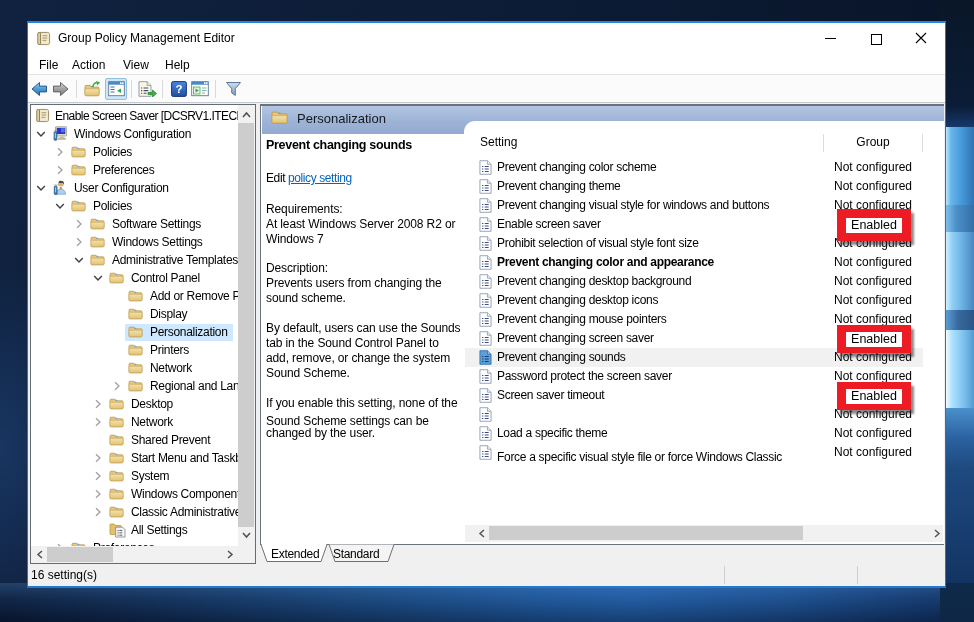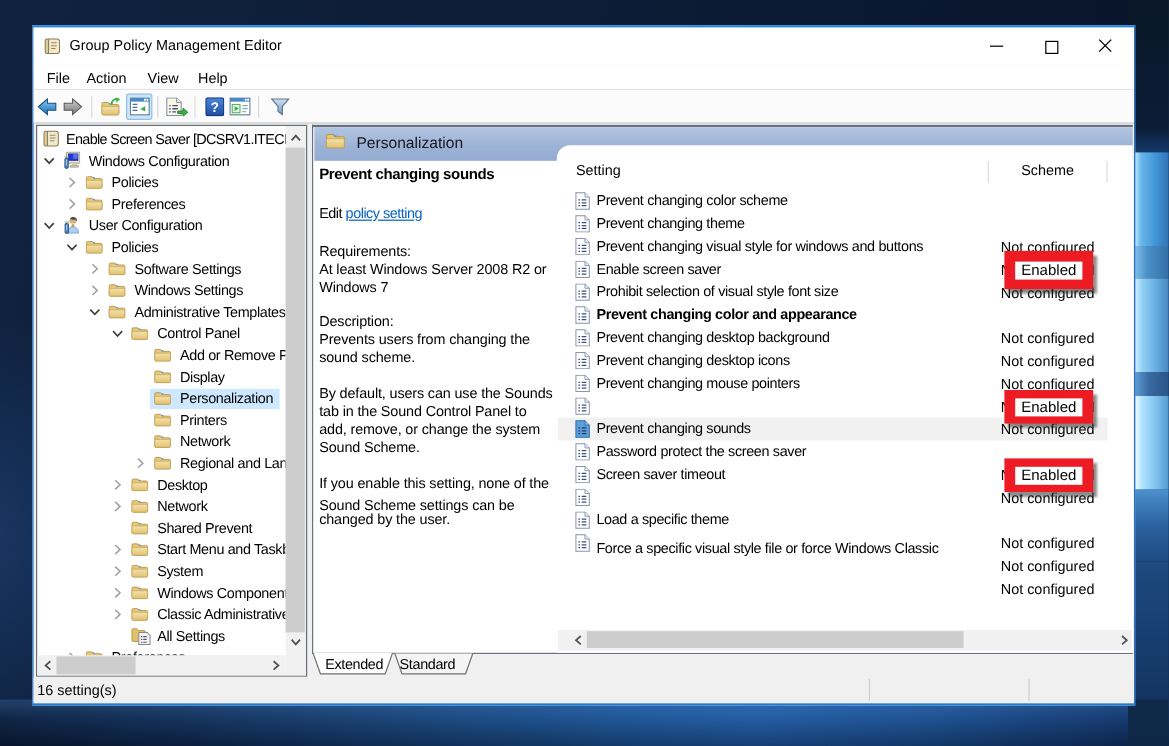--- a/index.html
+++ b/index.html
@@ -27,21 +27,21 @@
 #toolbar{left:28px;top:75px;width:917px;height:28px;background:#fbfbfb;border-bottom:1px solid #c6c9cc;box-sizing:border-box;}
 .tsep{top:80px;width:1px;height:18px;background:#d9d9d9;}
 #tree{left:30px;top:104px;width:226px;height:460px;background:#fff;border:1px solid #646c76;box-sizing:border-box;overflow:hidden;}
 .tt{position:absolute;height:18px;line-height:18px;font-size:12px;color:#000;white-space:nowrap;letter-spacing:-0.3px;}
 #tsel{position:absolute;left:94px;top:219px;width:108px;height:17px;background:#cde8ff;}
 #rframe{left:260px;top:104px;width:684px;height:441px;background:#fff;border:1px solid #6a737d;border-top:2px solid #6a737d;border-right:none;box-sizing:border-box;}
 #band{left:262px;top:106px;width:682px;height:28px;background:linear-gradient(180deg,#b2c5e1 0%,#9db3d6 55%,#93abd1 100%);}
 .ht{position:absolute;left:266px;font-size:12px;color:#000;height:15px;line-height:15px;white-space:nowrap;letter-spacing:-0.12px;}
 #list{left:464px;top:121px;width:480px;height:423px;background:#fff;border-radius:11px 0 0 0;}
 .lr{position:absolute;left:33px;font-size:12px;height:19px;line-height:19px;color:#000;white-space:nowrap;letter-spacing:-0.3px;}
-.st{position:absolute;left:339px;width:140px;font-size:12px;height:19px;line-height:19px;color:#000;text-align:center;margin-top:39px;}
+.st{position:absolute;left:339px;width:140px;font-size:12px;height:19px;line-height:19px;color:#000;text-align:center;}
 .rbox{position:absolute;left:373px;width:74px;background:#ed1c24;box-shadow:3px 4px 2px rgba(45,45,45,.55);}
 .rbi{position:absolute;left:9px;background:#fff;font-size:12.5px;text-align:center;}
 #statusbar{left:28px;top:564px;width:917px;height:22px;background:#f0f0f0;}
 </style></head>
 <body>
 <div id="root">
 <div class="abs" id="bgbase"></div>
 <div class="abs" id="bgbottom"></div>
 <div class="abs" id="bgright"></div>
 <div class="abs pane1"></div>
@@ -206,21 +206,21 @@
 <span class="ht abs" style="top:291px;">sound scheme.</span>
 <span class="ht abs" style="top:321px;">By default, users can use the Sounds</span>
 <span class="ht abs" style="top:336px;">tab in the Sound Control Panel to</span>
 <span class="ht abs" style="top:351px;">add, remove, or change the system</span>
 <span class="ht abs" style="top:366px;">Sound Scheme.</span>
 <span class="ht abs" style="top:396px;">If you enable this setting, none of the</span>
 <span class="ht abs" style="top:414px;">Sound Scheme settings can be</span>
 <span class="ht abs" style="top:426px;">changed by the user.</span>
 <div class="abs" id="list">
 <span class="abs" style="left:16px;top:14px;font-size:12px;">Setting</span>
-<span class="abs" style="left:369px;top:14px;width:80px;font-size:12px;text-align:center;">Scheme</span>
+<span class="abs" style="left:369px;top:14px;width:80px;font-size:12px;text-align:center;">Group</span>
 <div class="abs" style="left:359px;top:13px;width:1px;height:18px;background:#dcdcdc;"></div>
 <div class="abs" style="left:458px;top:13px;width:1px;height:18px;background:#dcdcdc;"></div>
 <div class="abs" style="left:1px;top:226.5px;width:458px;height:19px;background:#f1f1f1;"></div>
 <svg class="abs" style="left:15px;top:38.5px" width="13" height="15" viewBox="0 0 14 16">
         <use href="#doc"></use>
       </svg>
 <span class="lr" style="top:36.5px;">Prevent changing color scheme</span>
 <span class="st" style="top:36.5px;">Not configured</span>
 <svg class="abs" style="left:15px;top:57.5px" width="13" height="15" viewBox="0 0 14 16">
         <use href="#doc"></use>
@@ -257,20 +257,21 @@
 <span class="lr" style="top:169.5px;">Prevent changing desktop icons</span>
 <span class="st" style="top:169.5px;">Not configured</span>
 <svg class="abs" style="left:15px;top:190.5px" width="13" height="15" viewBox="0 0 14 16">
         <use href="#doc"></use>
       </svg>
 <span class="lr" style="top:188.5px;">Prevent changing mouse pointers</span>
 <span class="st" style="top:188.5px;">Not configured</span>
 <svg class="abs" style="left:15px;top:209.5px" width="13" height="15" viewBox="0 0 14 16">
         <use href="#doc"></use>
       </svg>
+<span class="lr" style="top:207.5px;">Prevent changing screen saver</span>
 <svg class="abs" style="left:15px;top:228.5px" width="13" height="15" viewBox="0 0 14 16">
         <use href="#docsel"></use>
       </svg>
 <span class="lr" style="top:226.5px;">Prevent changing sounds</span>
 <span class="st" style="top:226.5px;">Not configured</span>
 <svg class="abs" style="left:15px;top:247.5px" width="13" height="15" viewBox="0 0 14 16">
         <use href="#doc"></use>
       </svg>
 <span class="lr" style="top:245.5px;">Password protect the screen saver</span>
 <span class="st" style="top:245.5px;">Not configured</span>

